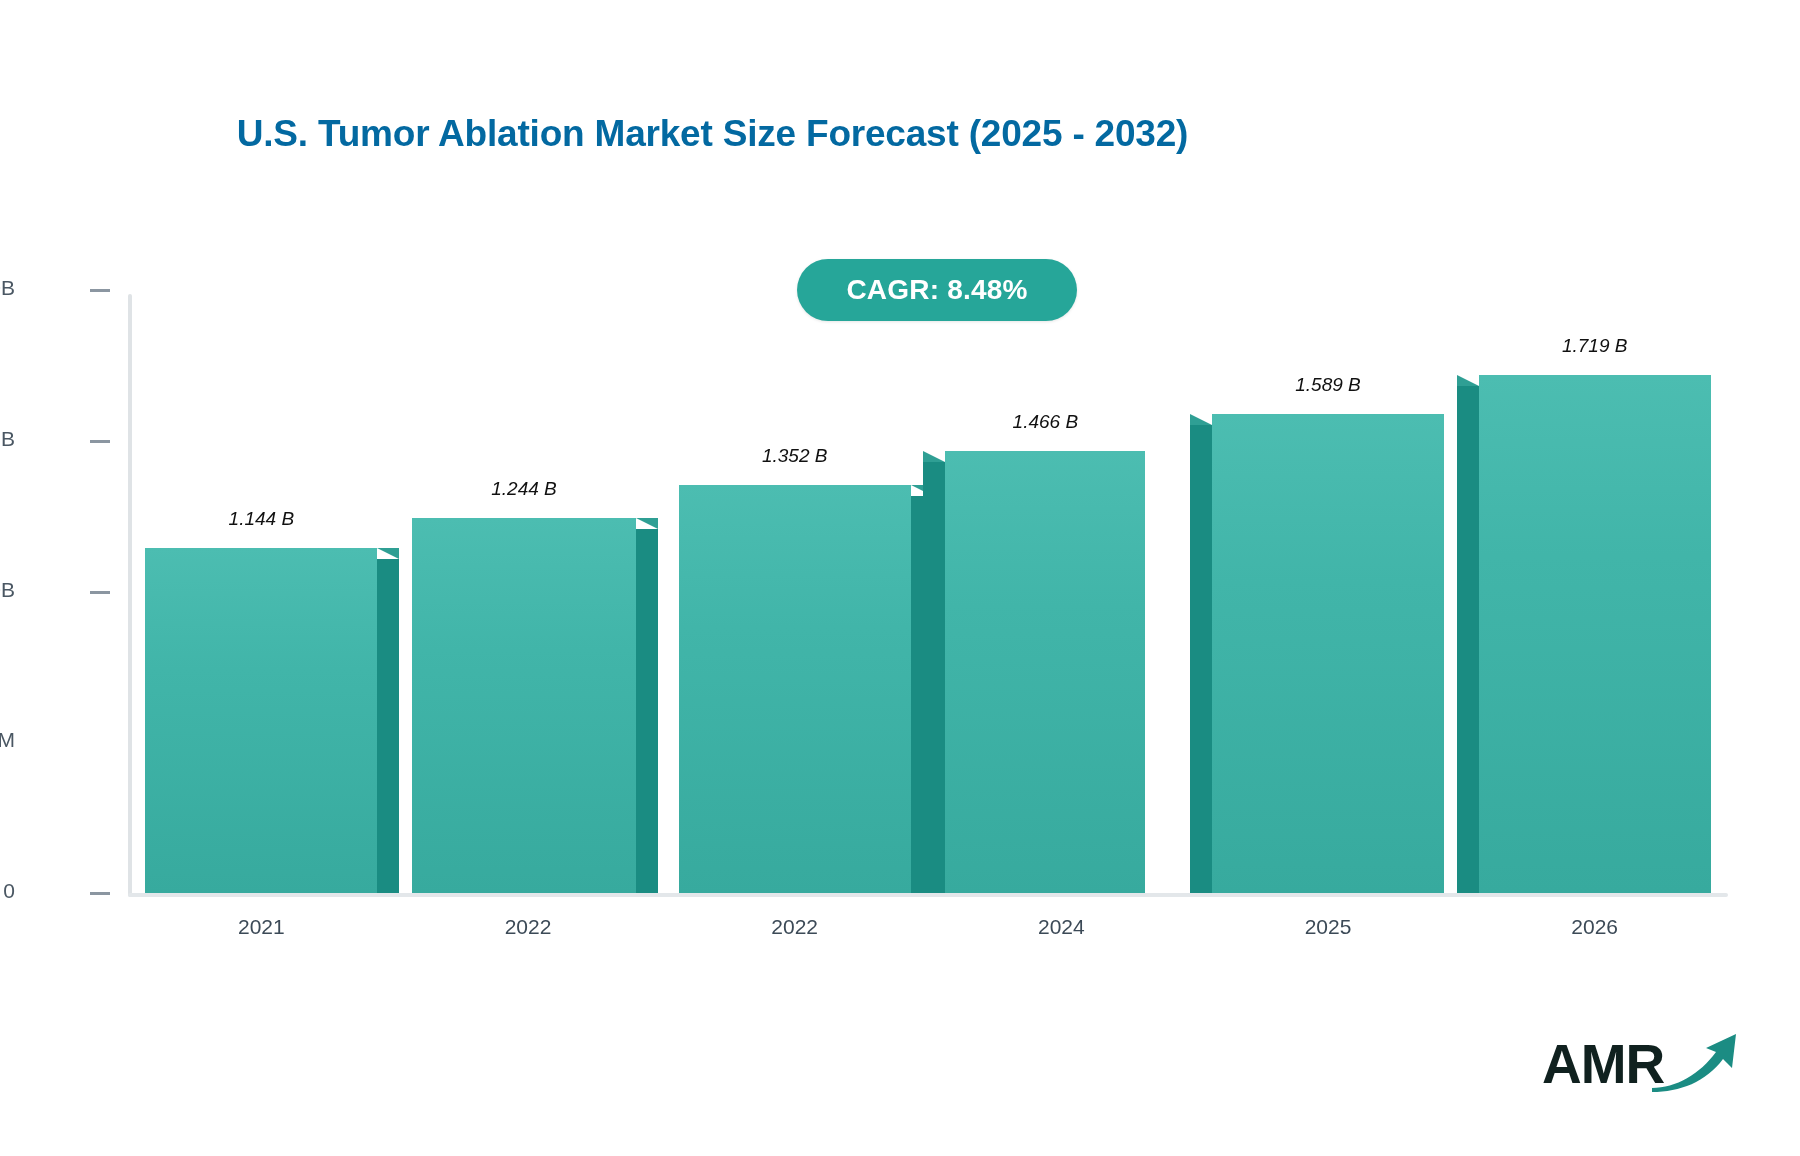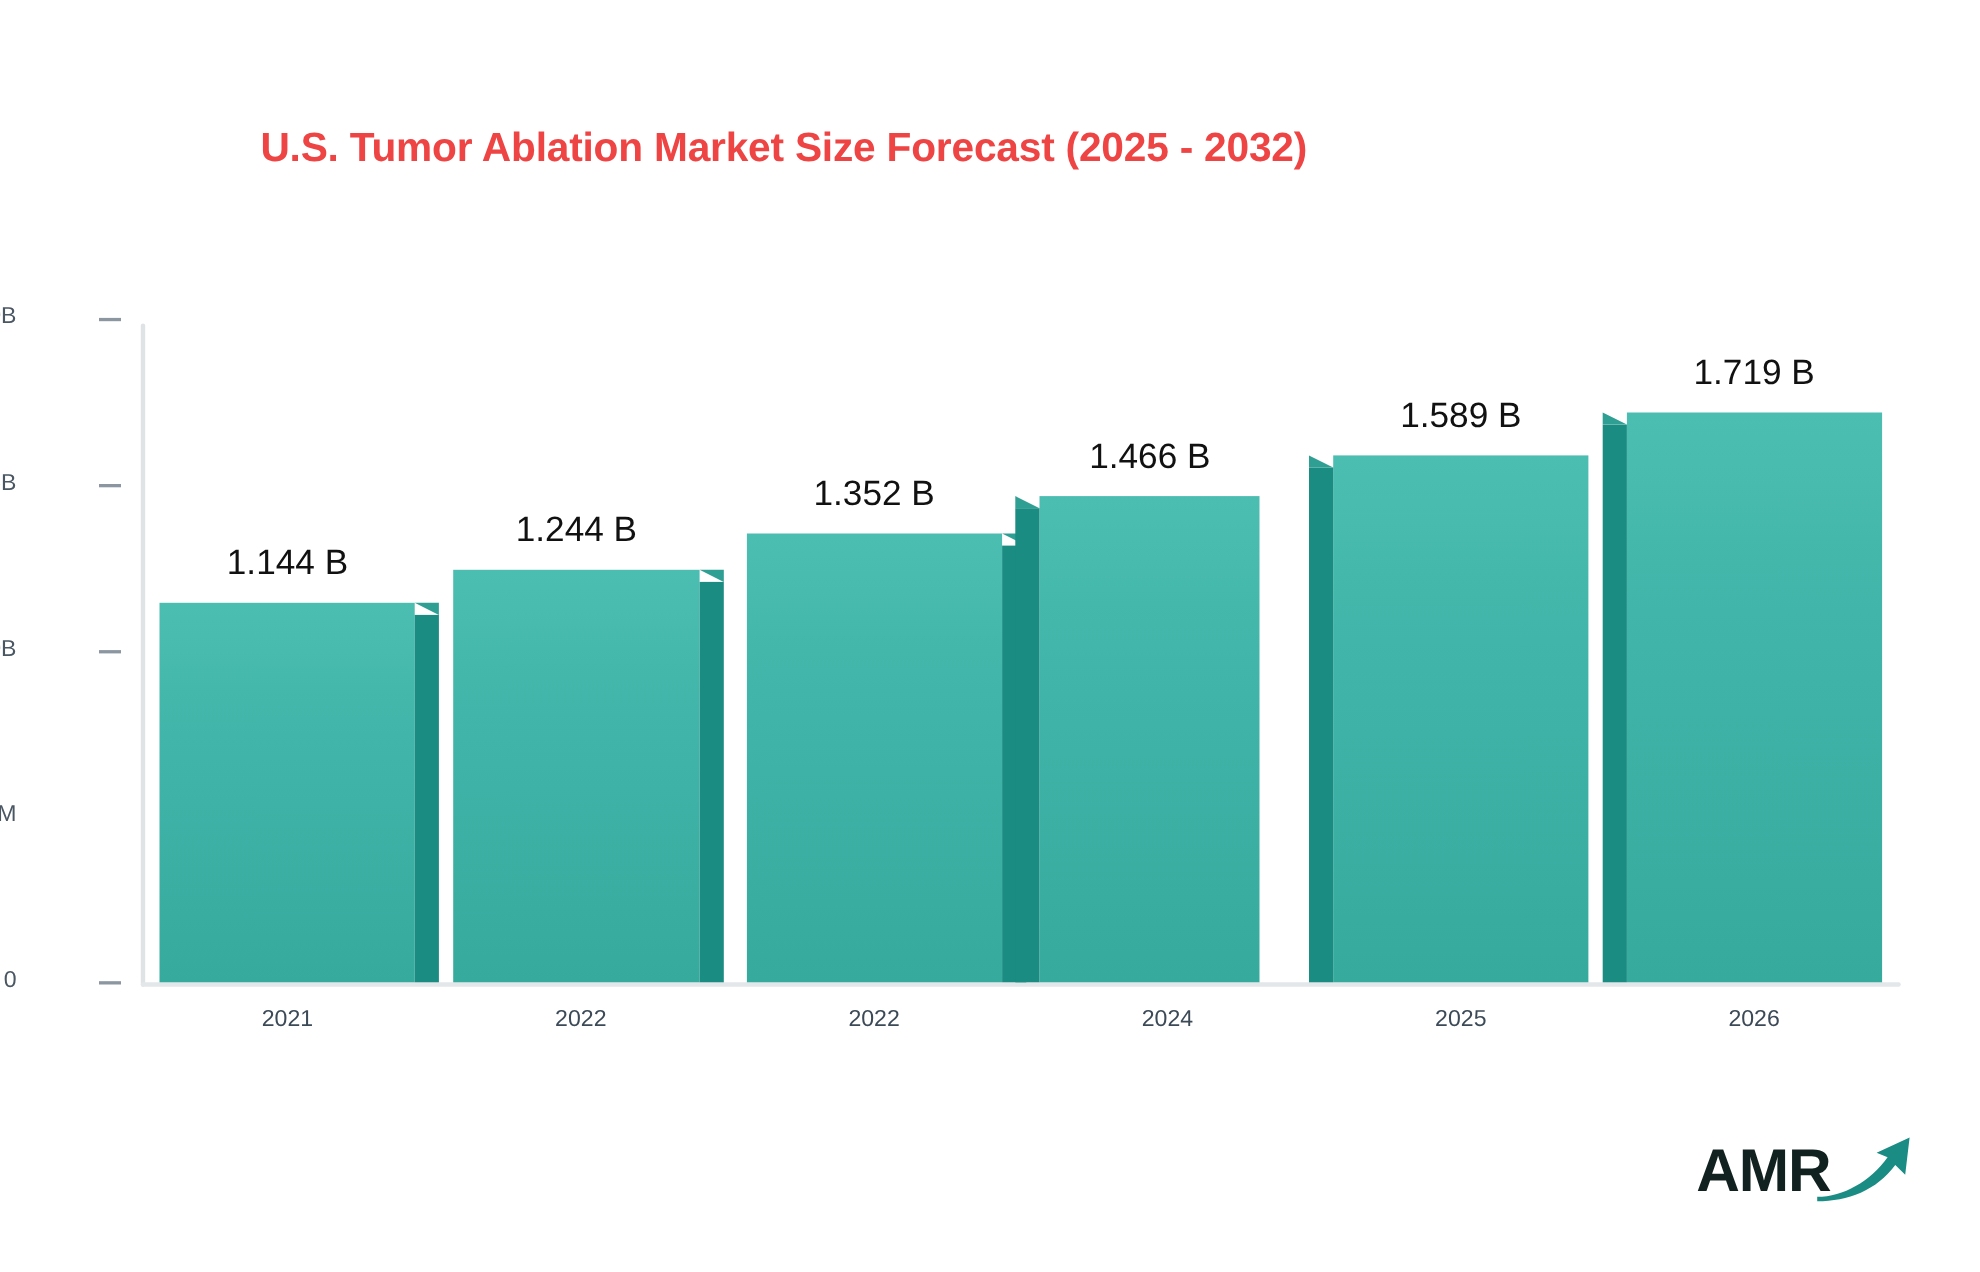--- a/index.html
+++ b/index.html
@@ -19,21 +19,21 @@
 
   
   #title {
     position: absolute;
     top: 113px;
     left: 0;
     width: 1425px;
     text-align: center;
     font-size: 37px;
     font-weight: 700;
-    color: #ef4444;
+    color: #0369a1;
     letter-spacing: -0.2px;
   }
   #subtitle {
     position: absolute;
     top: 172px;
     left: 0;
     width: 1800px;
     text-align: center;
     font-size: 27px;
     font-weight: 700;
@@ -133,23 +133,24 @@
   }
   .bar-cap.left {
     border-width: 11px 0 0 22px;
     border-color: transparent transparent transparent #2f9f94;
     right: 100%;
   }
   .bar-value {
     position: absolute;
     left: 50%;
     transform: translateX(-50%);
-    font-size: 32px;
+    font-size: 19px;
     color: #111111;
     white-space: nowrap;
+    font-style: italic;
   }
   .x-tick-label {
     position: absolute;
     top: 625px;
     transform: translateX(-50%);
     font-size: 21px;
     color: #3c4a57;
     white-space: nowrap;
   }
 
@@ -178,20 +179,23 @@
     height: 62px;
   }
 </style>
 </head>
 <body>
 
 <div id="chart-root">
 
   <div id="title">U.S. Tumor Ablation Market Size Forecast (2025 - 2032)</div>
 
+  <div id="cagr-badge">
+    <span>CAGR: 8.48%</span>
+  </div>
 
   <div id="plot">
     <div id="y-axis-line"></div>
     <div id="x-axis-line"></div>
     <div id="y-ticks">
         <div class="y-tick-label" style="top: 589px;">0</div>
         <div class="y-tick-dash" style="top: 602px; left: -38px;"></div>
         <div class="y-tick-label" style="top: 438.25px;">500.0M</div>
         <div class="y-tick-label" style="top: 287.5px;">1.0B</div>
         <div class="y-tick-dash" style="top: 300.5px; left: -38px;"></div>

